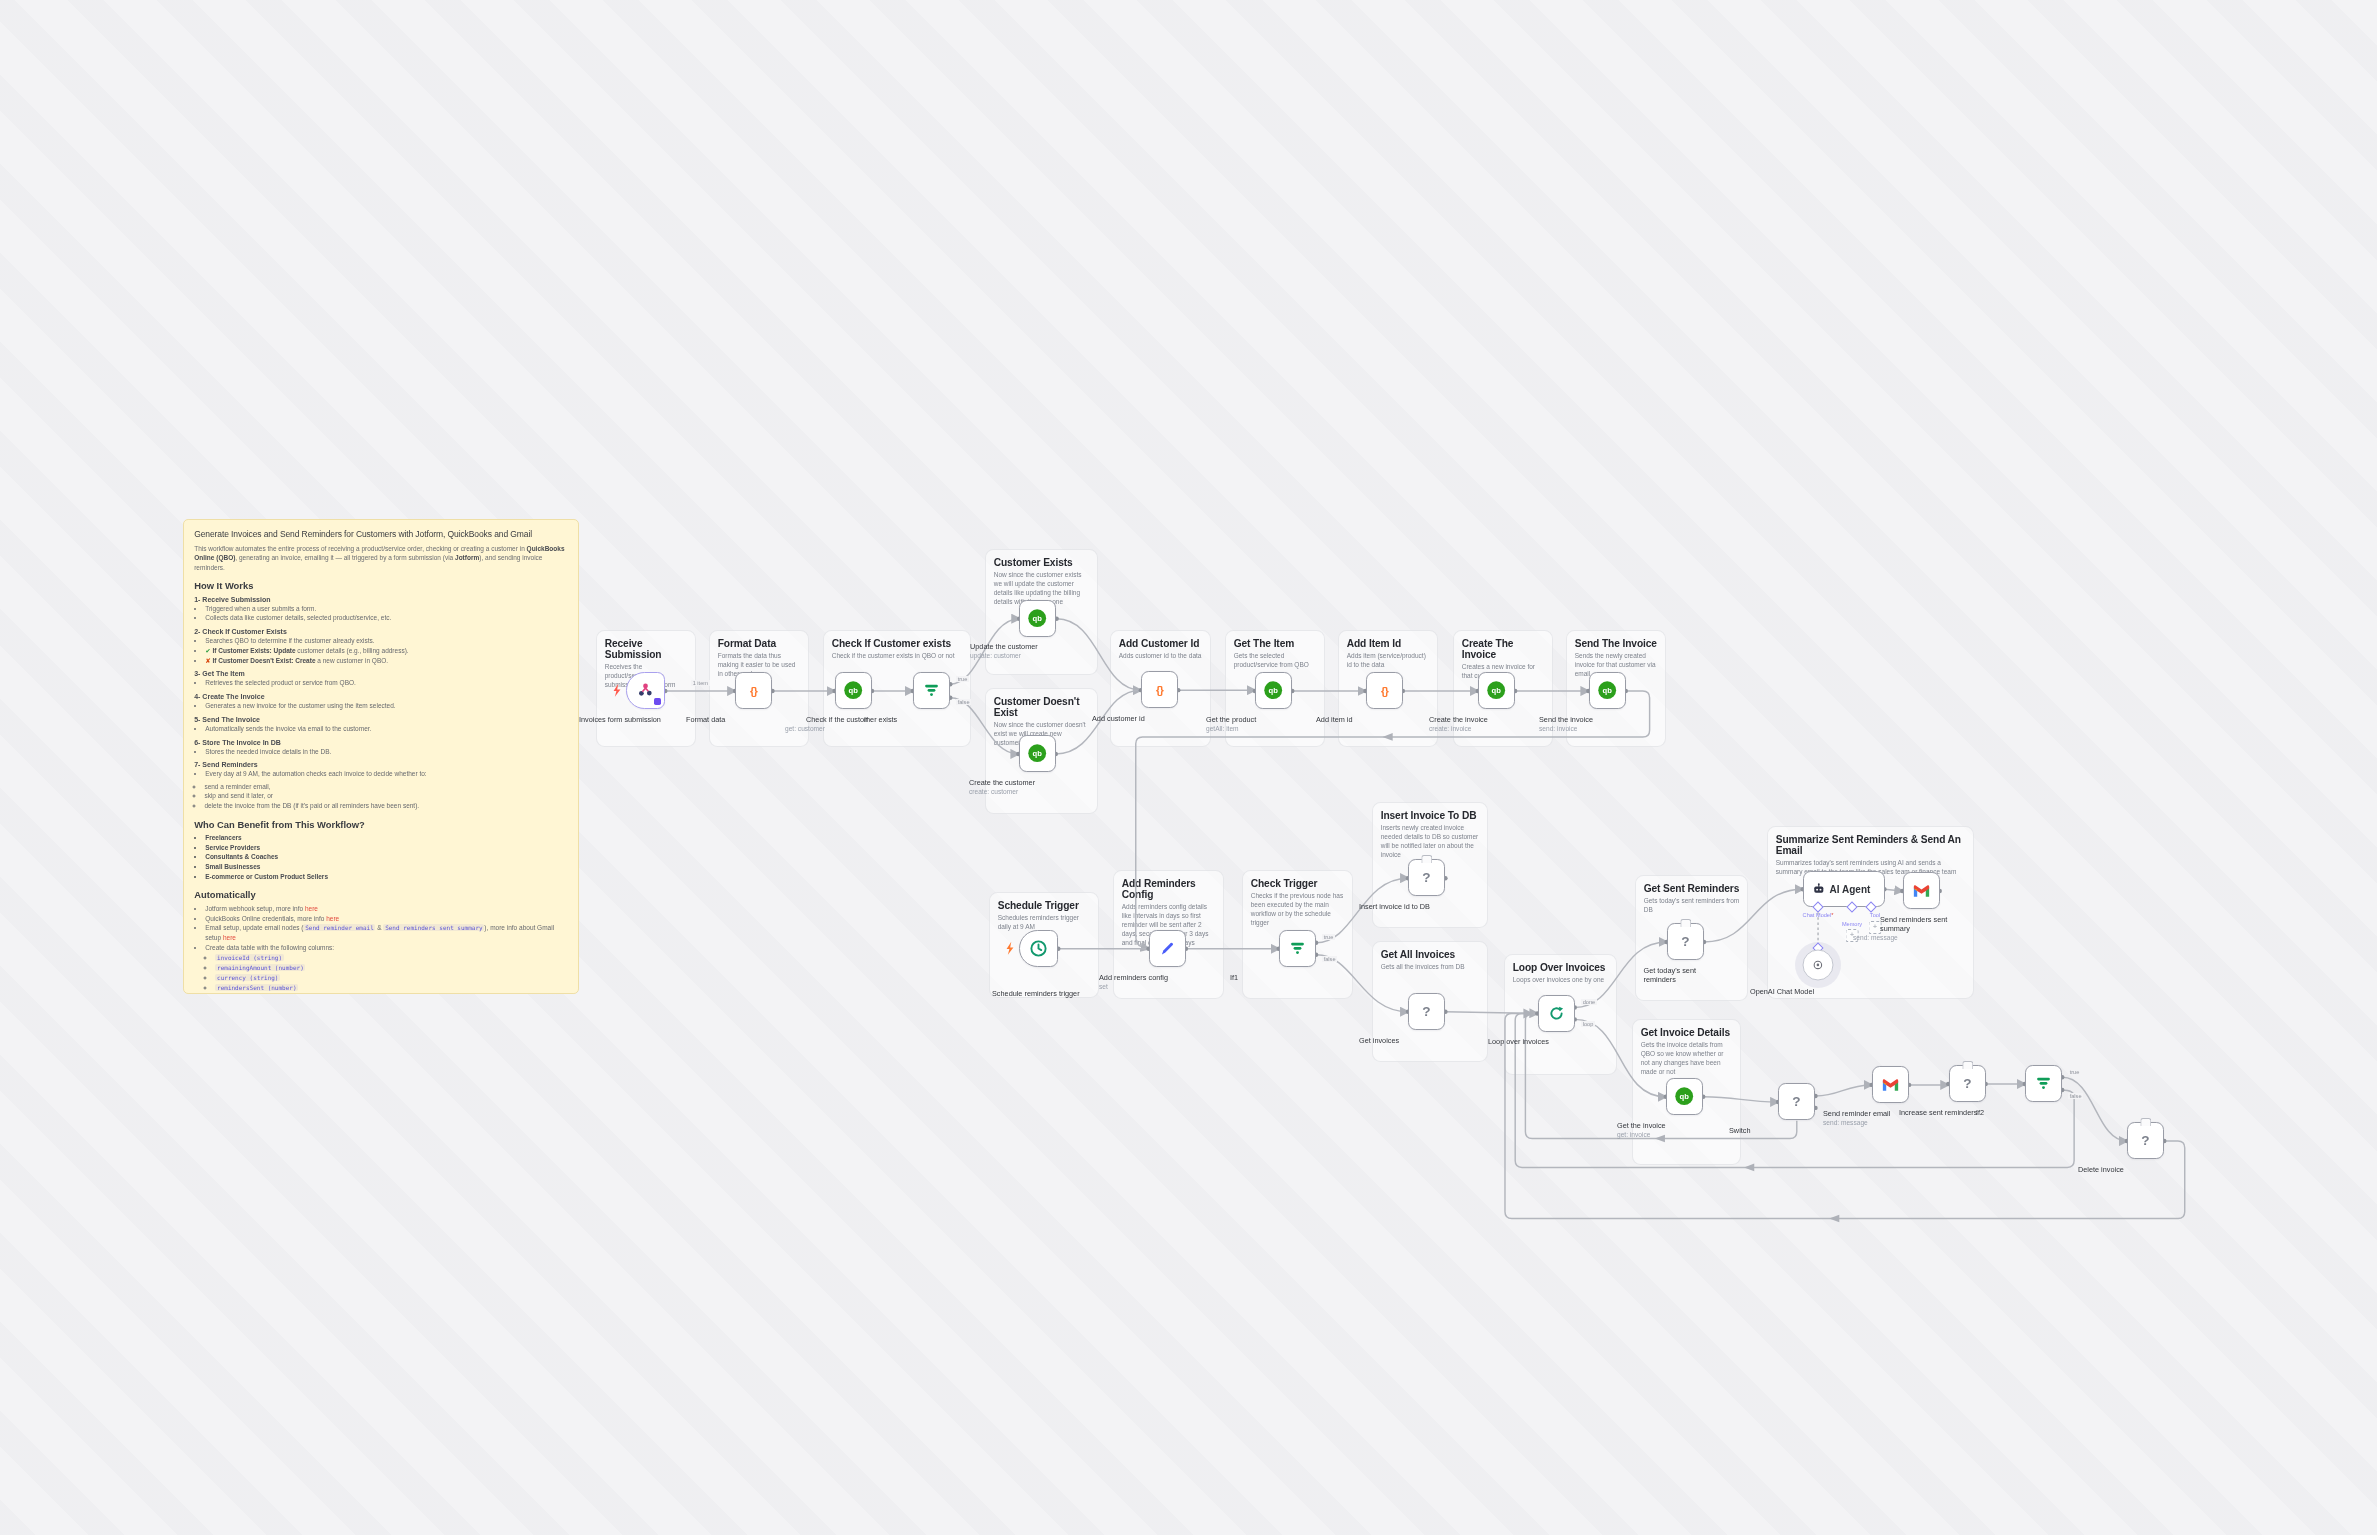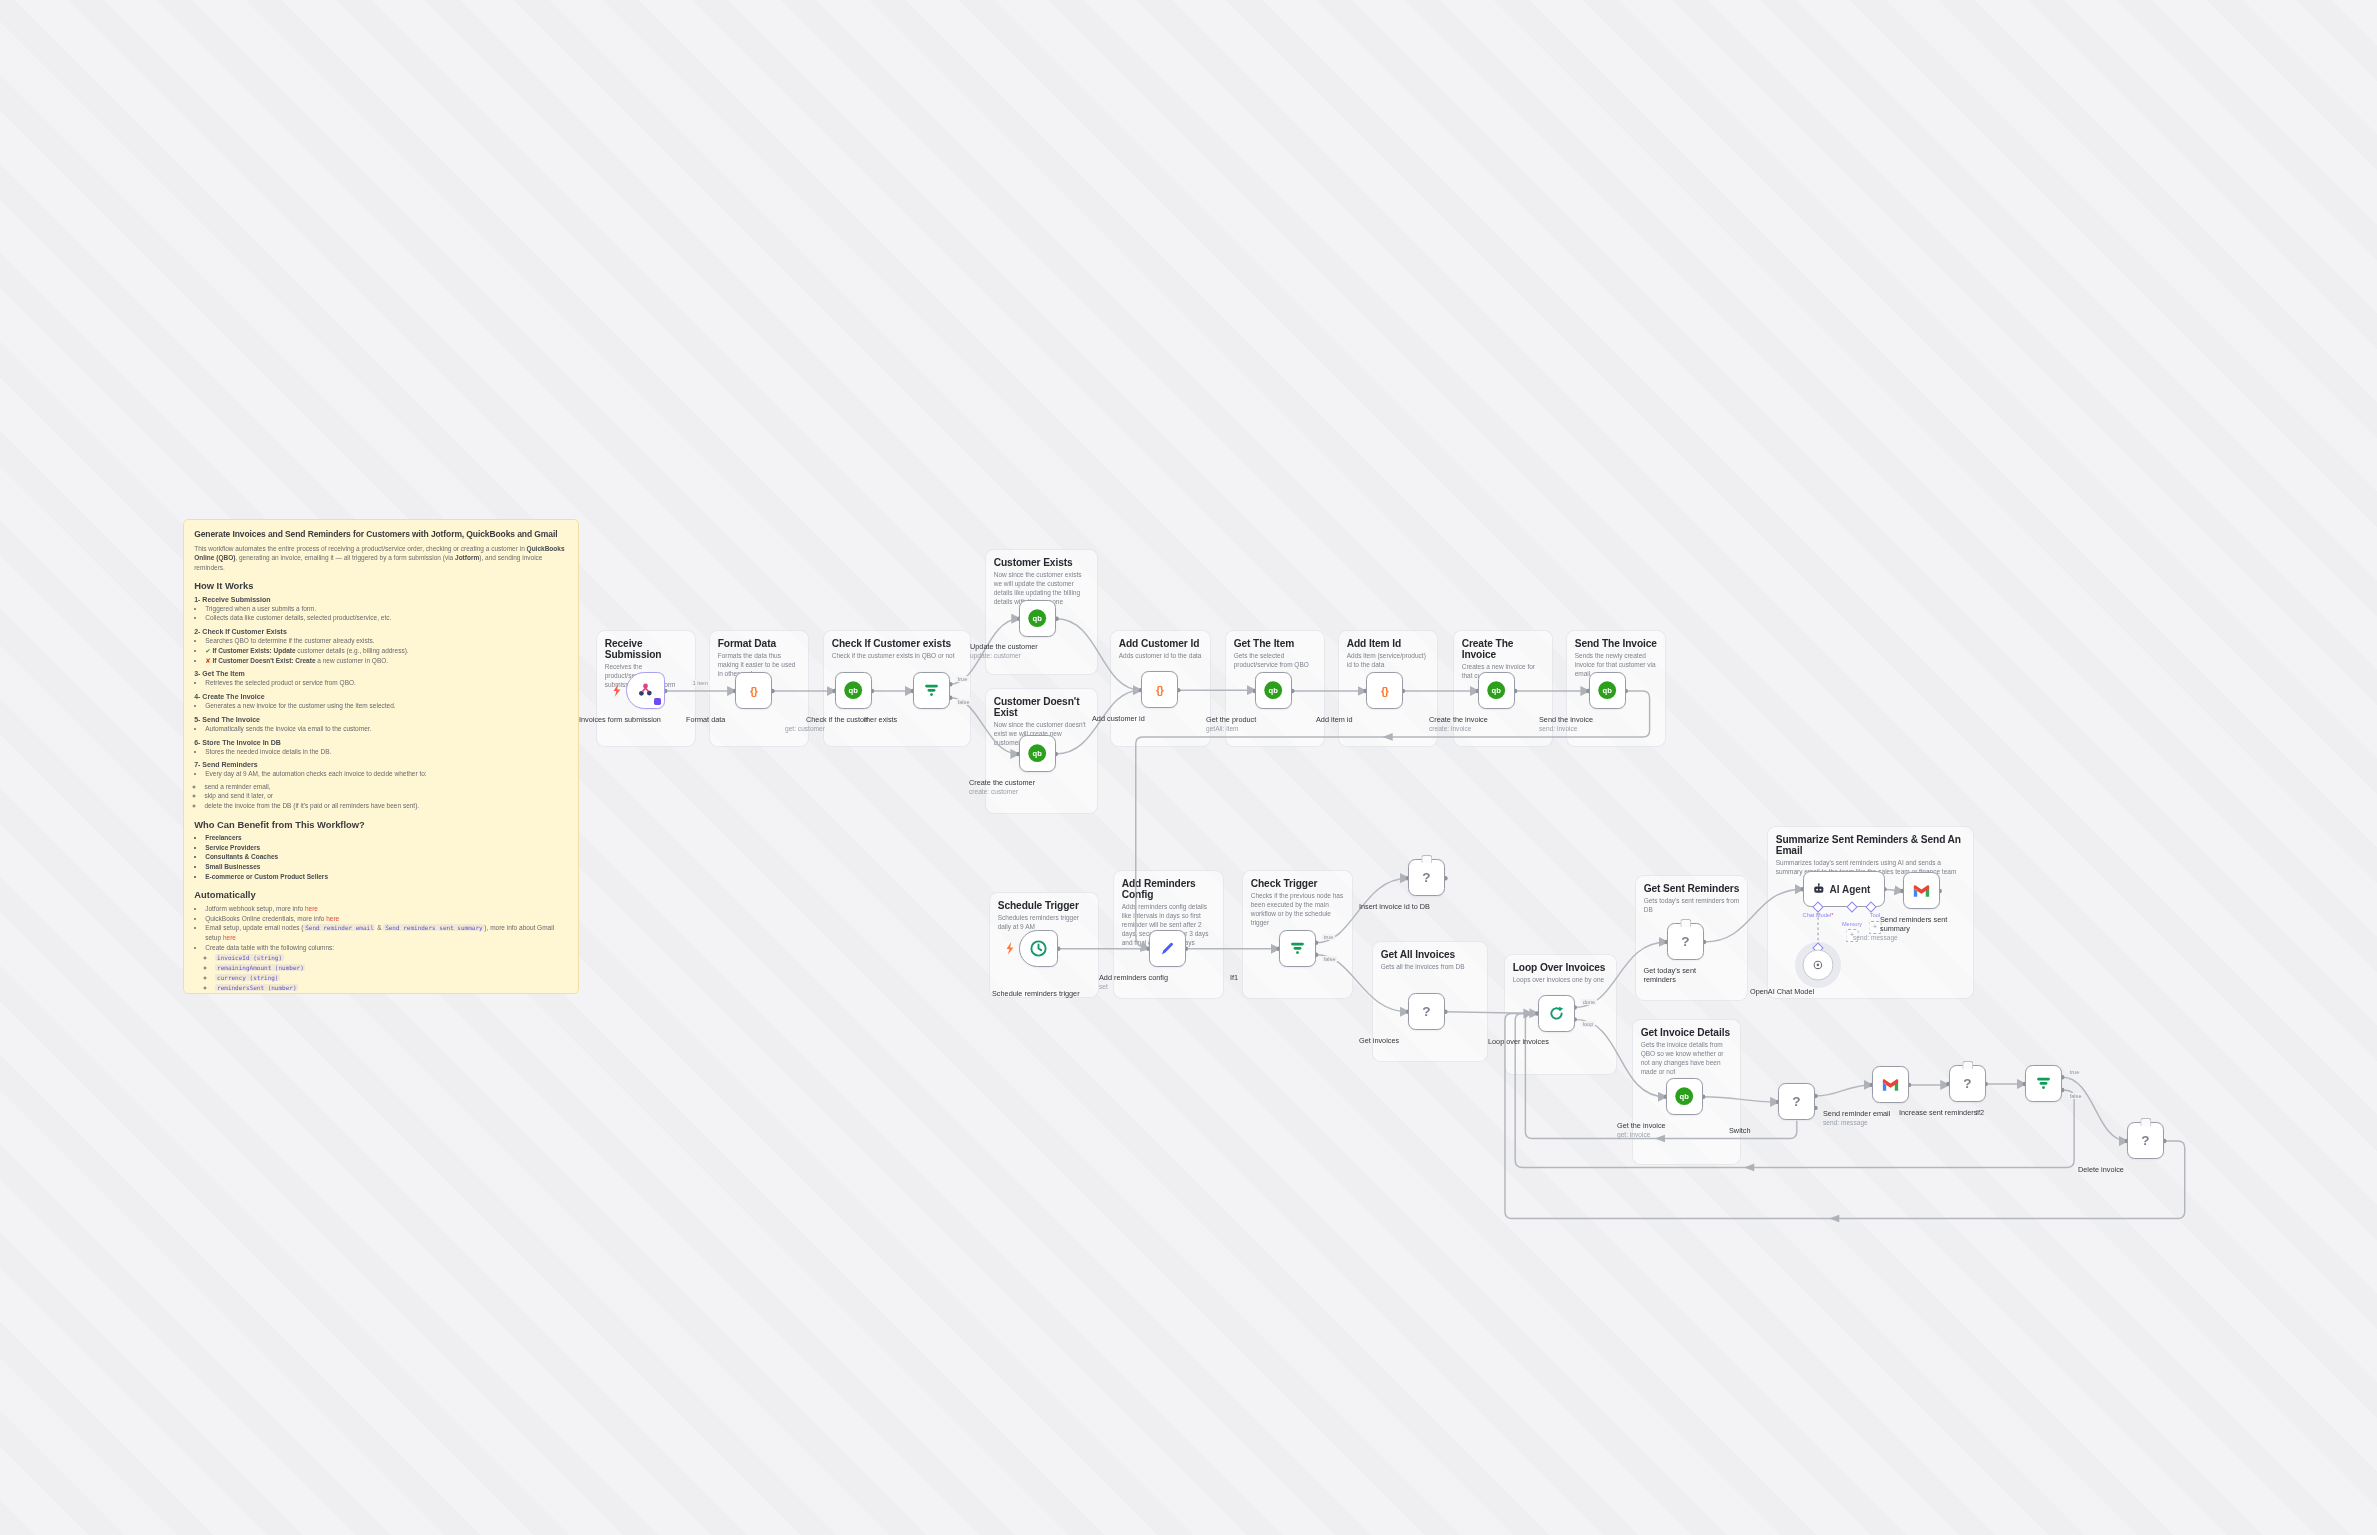--- a/index.html
+++ b/index.html
@@ -25,21 +25,21 @@
   .ai-node{position:absolute;left:1803px;top:871px;width:82px;height:36px;background:#fff;border:1.5px solid #999ca6;border-radius:7.7px;box-sizing:border-box;display:flex;align-items:center;gap:4.3px;padding:0 7.7px;z-index:3}
   .ai-label{font-size:10px;font-weight:bold;color:#2e3137}
   .diamond{position:absolute;width:6px;height:6px;background:#fff;border:1.2px solid #8b85f3;transform:translate(-50%,-50%) rotate(45deg);z-index:3}
   .port-label{position:absolute;transform:translateX(-50%);font-size:5.6px;color:#8b85f3;z-index:3;white-space:nowrap}
   .req-mark{color:#e0453a}
   .plusbox{position:absolute;width:11px;height:11px;border:1px dashed #aab0bb;border-radius:2.6px;color:#9aa0ab;font-size:7.7px;line-height:10.2px;text-align:center;transform:translateX(-50%);background:rgba(255,255,255,.6);z-index:3}
   .openai-halo{position:absolute;left:1818px;top:965px;width:46px;height:46px;border-radius:50%;background:rgba(150,152,185,.16);transform:translate(-50%,-50%);z-index:2}
   .openai-core{position:absolute;left:1818px;top:965px;width:29px;height:29px;border-radius:50%;background:#fff;border:1.4px solid #c4c7d0;transform:translate(-50%,-50%);display:flex;align-items:center;justify-content:center;z-index:3}
   
   .sticky{position:absolute;left:183px;top:519px;width:396px;height:475px;background:#fff6d4;border:0.9px solid #efdfa6;border-radius:5.1px;padding:7.7px 10.2px;box-sizing:border-box;z-index:4;overflow:hidden;color:#67696e}
-  .s-title{font-size:8.5px;font-weight:bold;color:#3a3c40;margin:1.7px 0 4.3px;white-space:nowrap;letter-spacing:-0.1px}
+  .s-title{font-size:8.5px;font-weight:normal;color:#3a3c40;margin:1.7px 0 4.3px;white-space:nowrap;letter-spacing:-0.1px}
   .s-intro{font-size:6.5px;color:#6a6c70;line-height:1.45;margin:0 0 6px}
   .s-h2{font-size:9.4px;font-weight:bold;color:#3a3c40;margin:7.7px 0 3.4px}
   .step-h{font-size:7px;font-weight:bold;color:#494b51;margin:5.1px 0 0.9px}
   .sticky ul{margin:0.9px 0 2.6px 11px;padding:0}
   .sticky li{font-size:6.5px;line-height:1.5}
   .sticky ul.sub{margin-left:10.2px;list-style:circle}
   .benefits li{font-weight:bold;color:#494b51}
   .bold{font-weight:bold;color:#494b51}
   .ok{color:#2f9e44;font-size:6.5px}
   .no{color:#d9480f;font-size:6.5px}
@@ -167,20 +167,24 @@
       <div class="p-title">Schedule Trigger</div>
       <div class="p-desc">Schedules reminders trigger daily at 9 AM</div>
     </div>
   <div class="panel" style="left:1113px;top:870px;width:111px;height:129px">
       <div class="p-title">Add Reminders Config</div>
       <div class="p-desc">Adds reminders config details like intervals in days so first reminder will be sent after 2 days, second one after 3 days and final one after 5 days</div>
     </div>
   <div class="panel" style="left:1242px;top:870px;width:111px;height:129px">
       <div class="p-title">Check Trigger</div>
       <div class="p-desc">Checks if the previous node has been executed by the main workflow or by the schedule trigger</div>
+    </div>
+  <div class="panel" style="left:1372px;top:802px;width:116px;height:126px">
+      <div class="p-title">Insert Invoice To DB</div>
+      <div class="p-desc">Inserts newly created invoice needed details to DB so customer will be notified later on about the invoice</div>
     </div>
   <div class="panel" style="left:1372px;top:941px;width:116px;height:121px">
       <div class="p-title">Get All Invoices</div>
       <div class="p-desc">Gets all the invoices from DB</div>
     </div>
   <div class="panel" style="left:1504px;top:954px;width:113px;height:121px">
       <div class="p-title">Loop Over Invoices</div>
       <div class="p-desc">Loops over invoices one by one</div>
     </div>
   <div class="panel" style="left:1635px;top:875px;width:113px;height:126px">

